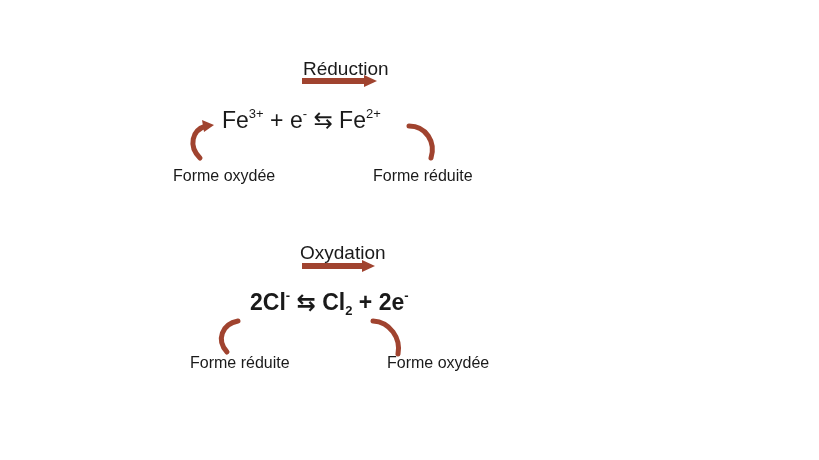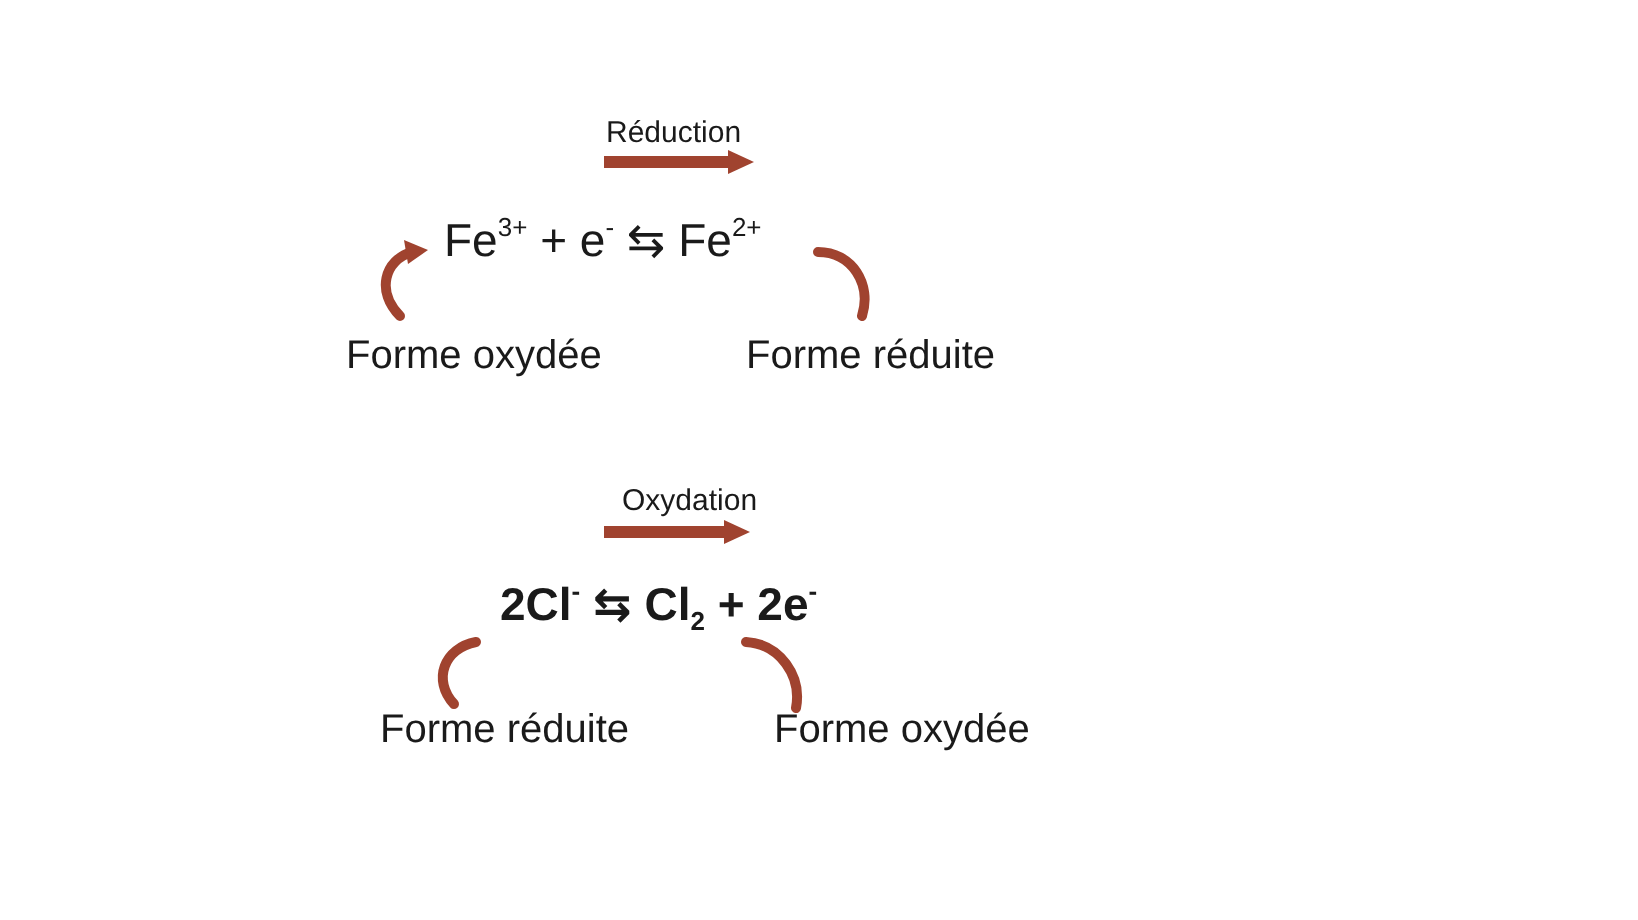--- a/index.html
+++ b/index.html
@@ -1,20 +1,20 @@
 <!DOCTYPE html>
 <html><head>
 <meta charset="utf-8">
 <style>
   html, body { margin: 0; padding: 0; }
   body { width: 819px; height: 460px; background: #ffffff; position: relative; overflow: hidden;
          font-family: "Liberation Sans", "DejaVu Sans", sans-serif; color: #1a1a1a; }
   .abs { position: absolute; white-space: nowrap; }
-  .label { font-size: 20px; }
-  .small { font-size: 15px; }
+  .label { font-size: 16px; }
+  .small { font-size: 19px; }
   .eq { font-size: 23px; text-align: center; }
   .eq sup { font-size: 13px; vertical-align: 10px; }
   .eq sub { font-size: 13px; vertical-align: -5px; }
   svg.abs { overflow: visible; }
 </style>
 </head>
 <body>
 
 <div class="abs small" style="left:303px; top:58px;">Réduction</div>
 <svg class="abs" style="left:300px; top:74px;" width="80" height="14">
@@ -34,21 +34,21 @@
   <path d="M14,40 C2,28 6,12 20,8" stroke="#a0432f" stroke-width="5" fill="none" stroke-linecap="round"></path>
   <polygon points="16,2 28,7 18,14" fill="#a0432f"></polygon>
 </svg>
 <svg class="abs" style="left:404px; top:120px;" width="38" height="44">
   <path d="M5,6 C22,6 32,22 27,38" stroke="#a0432f" stroke-width="5" fill="none" stroke-linecap="round"></path>
 </svg>
 
 <div class="abs label" style="left:173px; top:167px;">Forme oxydée</div>
 <div class="abs label" style="left:373px; top:167px;">Forme réduite</div>
 
-<div class="abs small" style="left:311px; top:242px;">Oxydation</div>
+<div class="abs small" style="left:300px; top:242px;">Oxydation</div>
 <svg class="abs" style="left:300px; top:259px;" width="80" height="14">
   <rect x="2" y="4" width="62" height="6" fill="#a0432f"></rect>
   <polygon points="62,1 75,7 62,13" fill="#a0432f"></polygon>
 </svg>
 
 <div class="abs eq" style="left:250px; top:288px;font-weight:bold;">
   <span>2Cl</span><sup>-</sup>
   <span>⇆</span>
   <span>Cl</span><sub>2</sub>
   <span>+</span>

